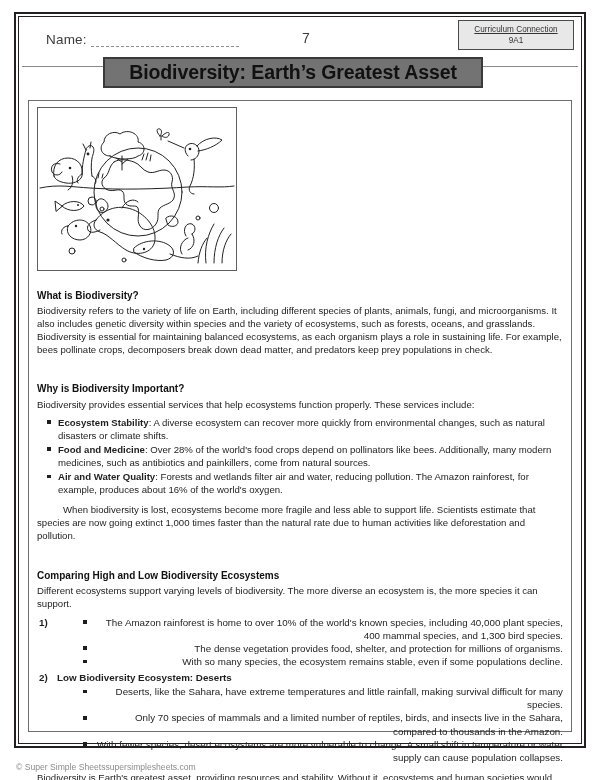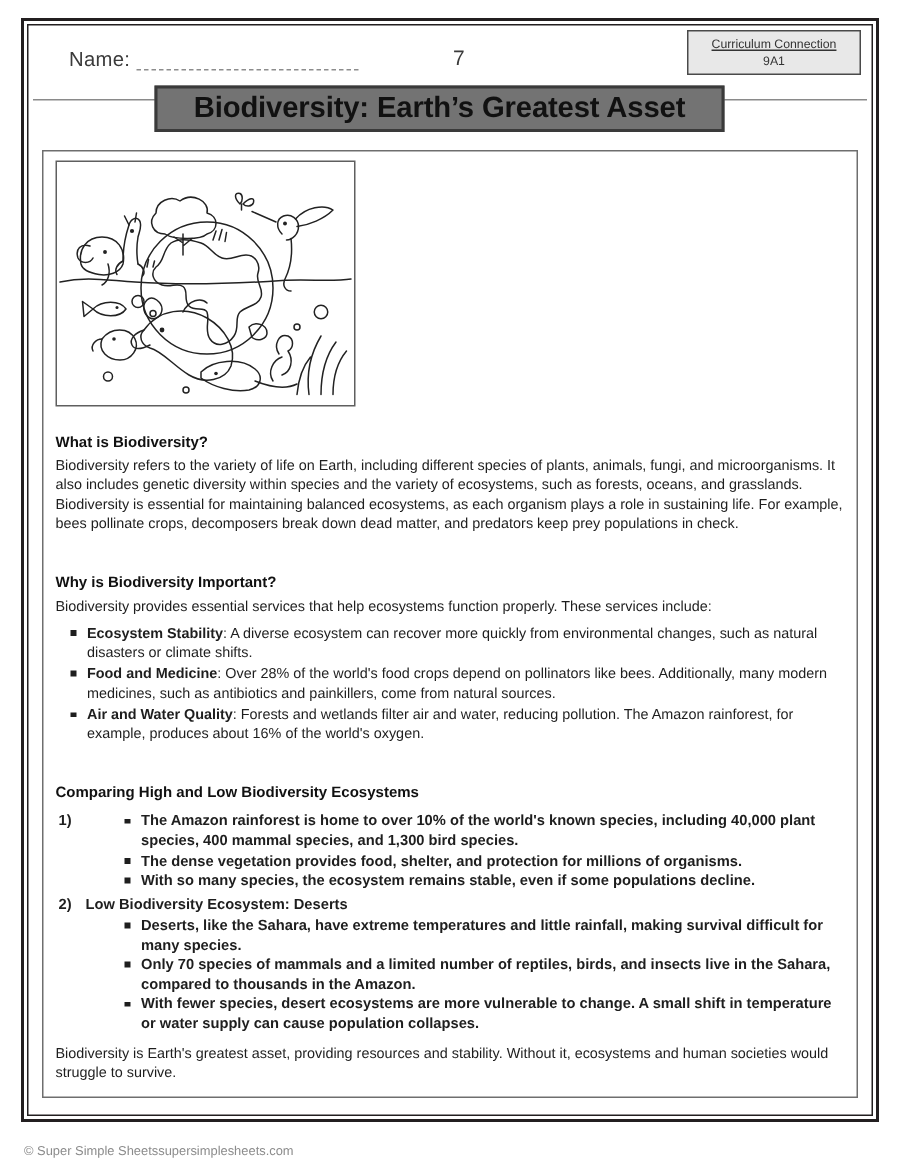--- a/index.html
+++ b/index.html
@@ -219,21 +219,22 @@
     content: counter(item) ")";
     position: absolute;
     left: 2px;
     top: 0;
     font-weight: bold;
   }
   ul.sub {
     list-style: none;
     margin: 1px 0 0 0;
     padding: 0 0 0 26px;
-    font-weight: bold;
+    font-weight: normal;
+    text-align: right;
   }
   ul.sub > li {
     position: relative;
     padding-left: 11px;
     margin-bottom: 0px;
   }
   ul.sub > li::before {
     content: "";
     position: absolute;
     left: 0;
@@ -358,22 +359,24 @@
 
   <h3 class="sec sec-gap">Why is Biodiversity Important?</h3>
   <p class="body">Biodiversity provides essential services that help ecosystems function properly. These services include:</p>
 
   <ul class="sq">
     <li><span class="lead">Ecosystem Stability</span><span>: A diverse ecosystem can recover more quickly from environmental changes, such as natural disasters or climate shifts.</span></li>
     <li><span class="lead">Food and Medicine</span><span>: Over 28% of the world's food crops depend on pollinators like bees. Additionally, many modern medicines, such as antibiotics and painkillers, come from natural sources.</span></li>
     <li><span class="lead">Air and Water Quality</span><span>: Forests and wetlands filter air and water, reducing pollution. The Amazon rainforest, for example, produces about 16% of the world's oxygen.</span></li>
   </ul>
 
+  <p class="body spaced indent">When biodiversity is lost, ecosystems become more fragile and less able to support life. Scientists estimate that species are now going extinct 1,000 times faster than the natural rate due to human activities like deforestation and pollution.</p>
 
   <h3 class="sec sec-gap">Comparing High and Low Biodiversity Ecosystems</h3>
+  <p class="body">Different ecosystems support varying levels of biodiversity. The more diverse an ecosystem is, the more species it can support.</p>
 
   <ol class="num">
     <li class="numitem">
       <ul class="sub">
         <li>The Amazon rainforest is home to over 10% of the world's known species, including 40,000 plant species, 400 mammal species, and 1,300 bird species.</li>
         <li>The dense vegetation provides food, shelter, and protection for millions of organisms.</li>
         <li>With so many species, the ecosystem remains stable, even if some populations decline.</li>
       </ul>
     </li>
     <li class="numitem">

